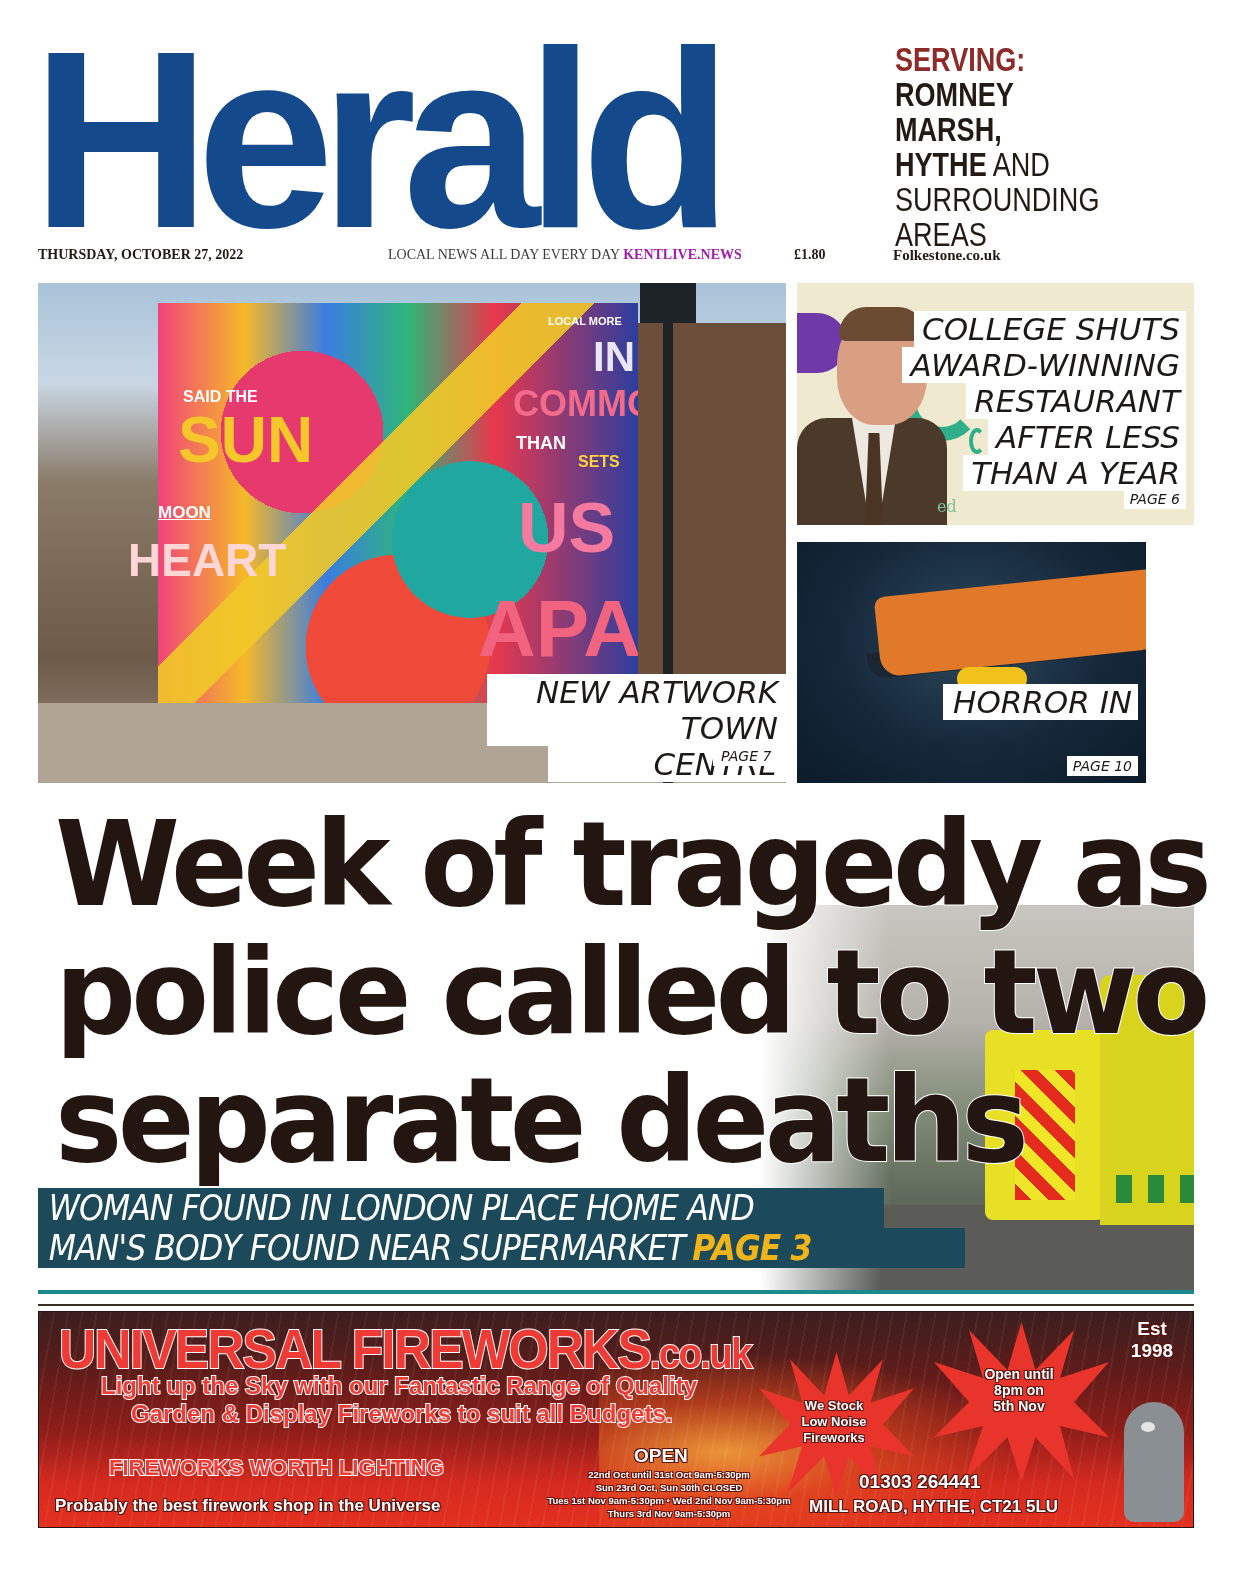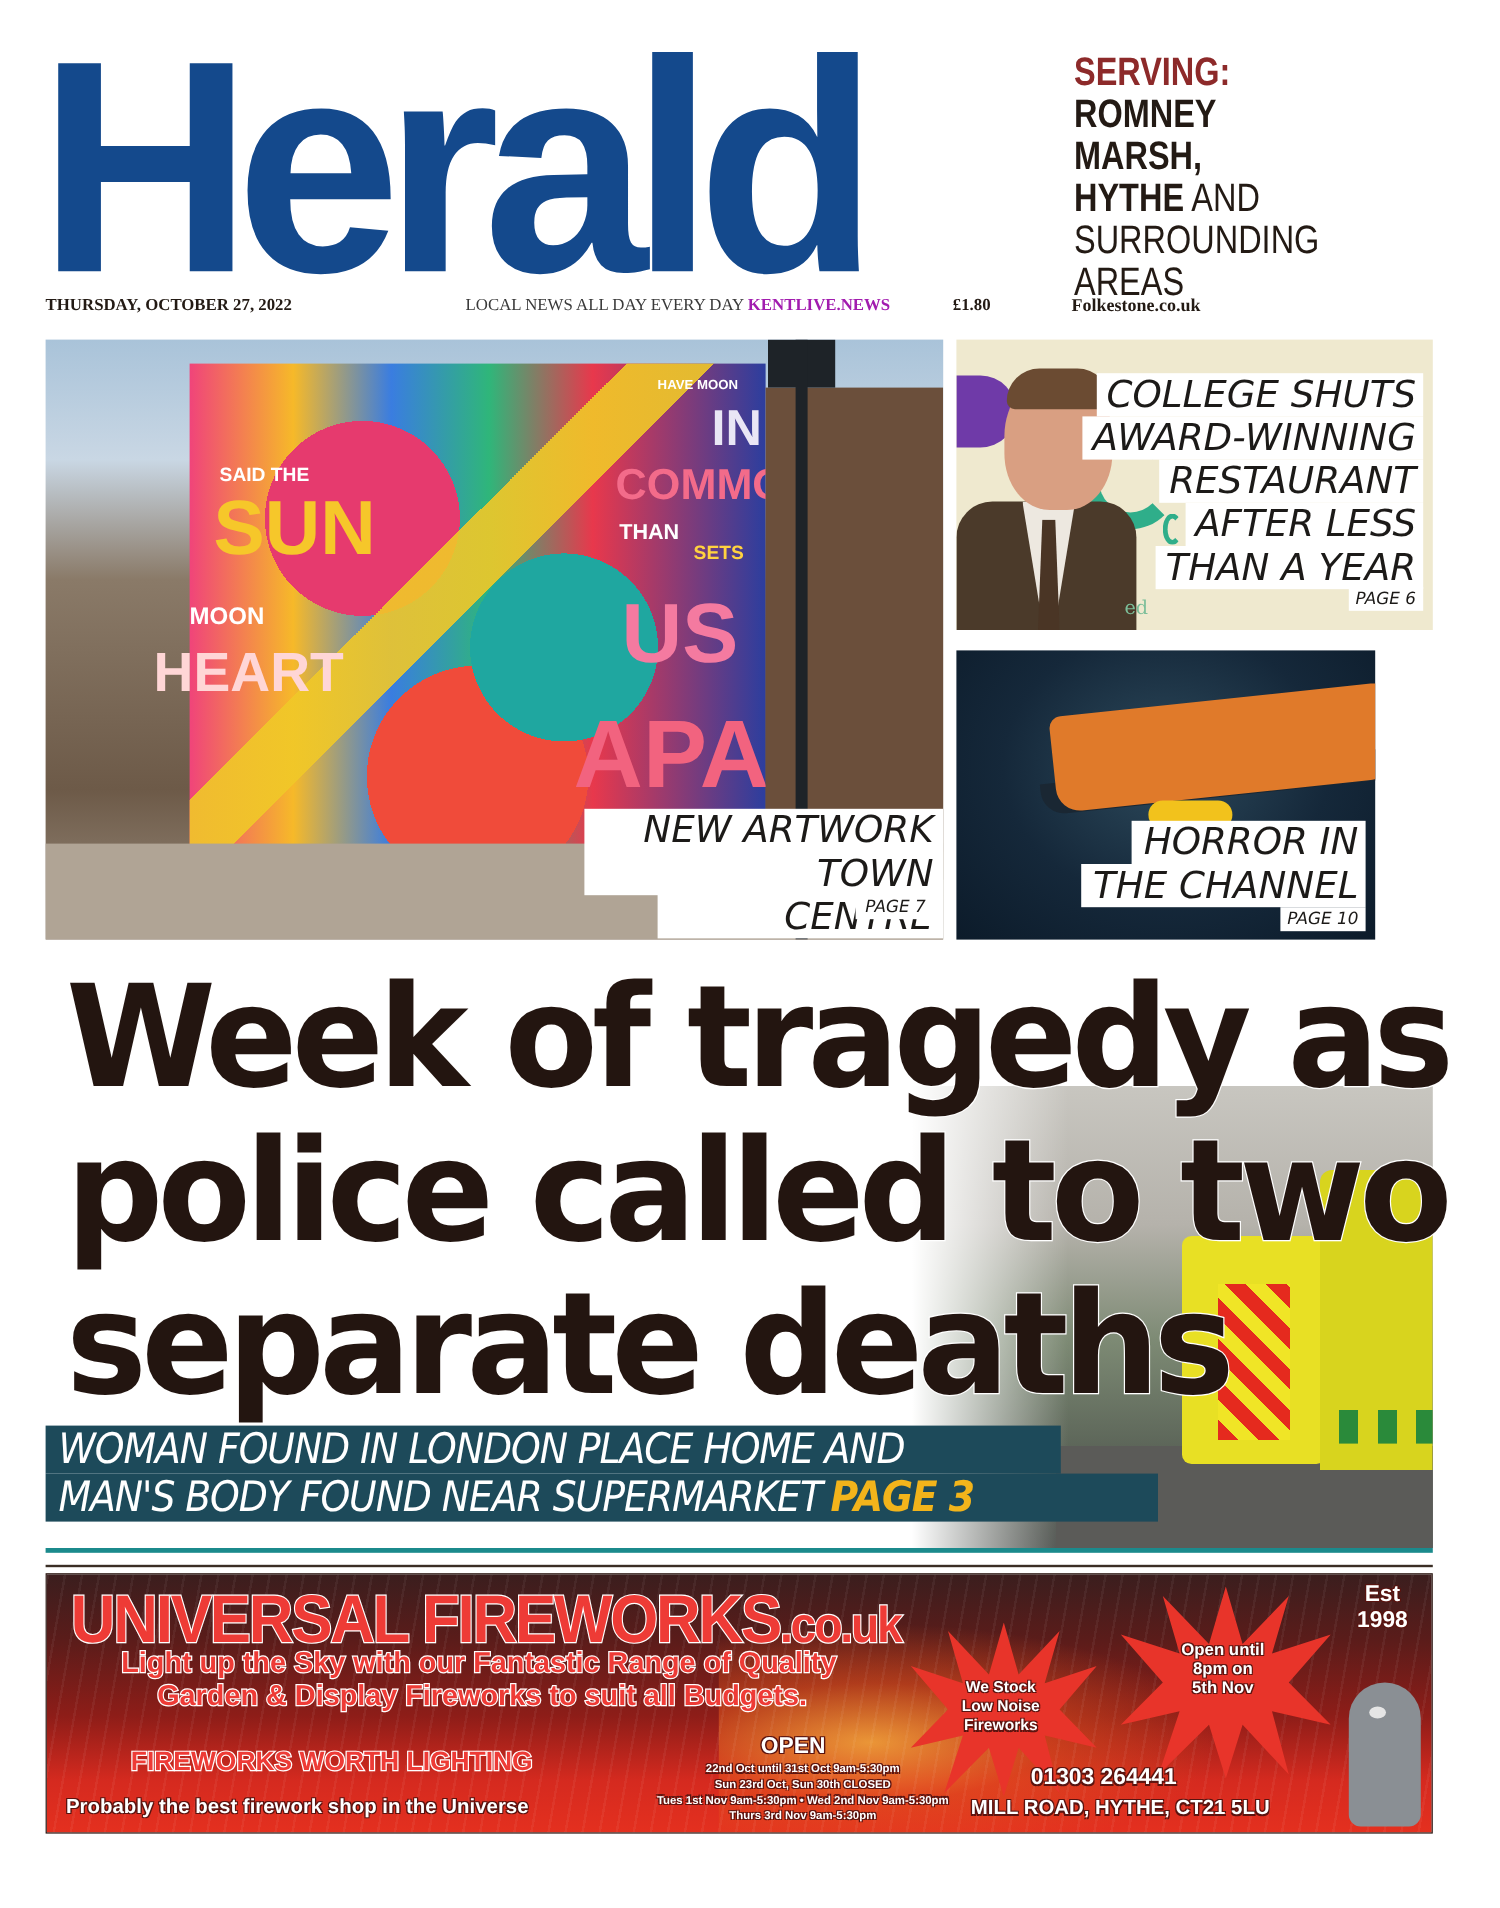--- a/index.html
+++ b/index.html
@@ -168,23 +168,23 @@
   <span class="date">THURSDAY, OCTOBER 27, 2022</span>
   <span class="tagline"><span>LOCAL NEWS ALL DAY EVERY DAY </span><b>KENTLIVE.NEWS</b></span>
   <span class="price">£1.80</span>
   <span class="site">Folkestone.co.uk</span>
 </div>
 
 <div class="photo photo-art">
   <div class="mural"></div>
   <div class="mural-text" style="left:145px;top:105px;font-size:16px;color:#fff;">SAID THE</div>
   <div class="mural-text" style="left:140px;top:120px;font-size:64px;color:#f6c72a;">SUN</div>
-  <div class="mural-text" style="left:120px;top:220px;font-size:20px;color:#fff;">MOON</div>
+  <div class="mural-text" style="left:120px;top:220px;font-size:17px;color:#fff;text-decoration:underline;">MOON</div>
   <div class="mural-text" style="left:90px;top:250px;font-size:46px;color:#ffd6d6;">HEART</div>
-  <div class="mural-text" style="left:510px;top:32px;font-size:11px;color:#fff;">HAVE MOON</div>
+  <div class="mural-text" style="left:510px;top:32px;font-size:11px;color:#fff;">LOCAL MORE</div>
   <div class="mural-text" style="left:555px;top:50px;font-size:42px;color:#e9e6f5;">IN</div>
   <div class="mural-text" style="left:475px;top:100px;font-size:36px;color:#f36b8a;">COMMON</div>
   <div class="mural-text" style="left:478px;top:150px;font-size:18px;color:#fff;">THAN</div>
   <div class="mural-text" style="left:540px;top:170px;font-size:16px;color:#ffd23f;">SETS</div>
   <div class="mural-text" style="left:480px;top:205px;font-size:70px;color:#f47aa0;">US</div>
   <div class="mural-text" style="left:440px;top:300px;font-size:80px;color:#f2637f;">APART</div>
   <div class="building-right"></div>
   <div class="pavement"></div>
   <div class="lamp-head"></div>
   <div class="lamp"></div>
@@ -209,21 +209,20 @@
   <div class="caption cap-col cap-col-4">AFTER LESS</div>
   <div class="caption cap-col cap-col-5">THAN A YEAR</div>
   <div class="caption cap-col-page">PAGE 6</div>
 </div>
 
 <div class="photo photo-channel">
   <div class="boat-hull"></div>
   <div class="boat"></div>
   <div class="raft"></div>
   <div class="caption cap-ch-1">HORROR IN</div>
-  <div class="caption cap-ch-2">THE CHANNEL</div>
   <div class="caption cap-ch-page">PAGE 10</div>
 </div>
 
 <div class="lead-photo">
   <div class="road"></div>
   <div class="amb1">
       <div class="chev"></div>
     </div>
   <div class="amb2"></div>
 </div>

